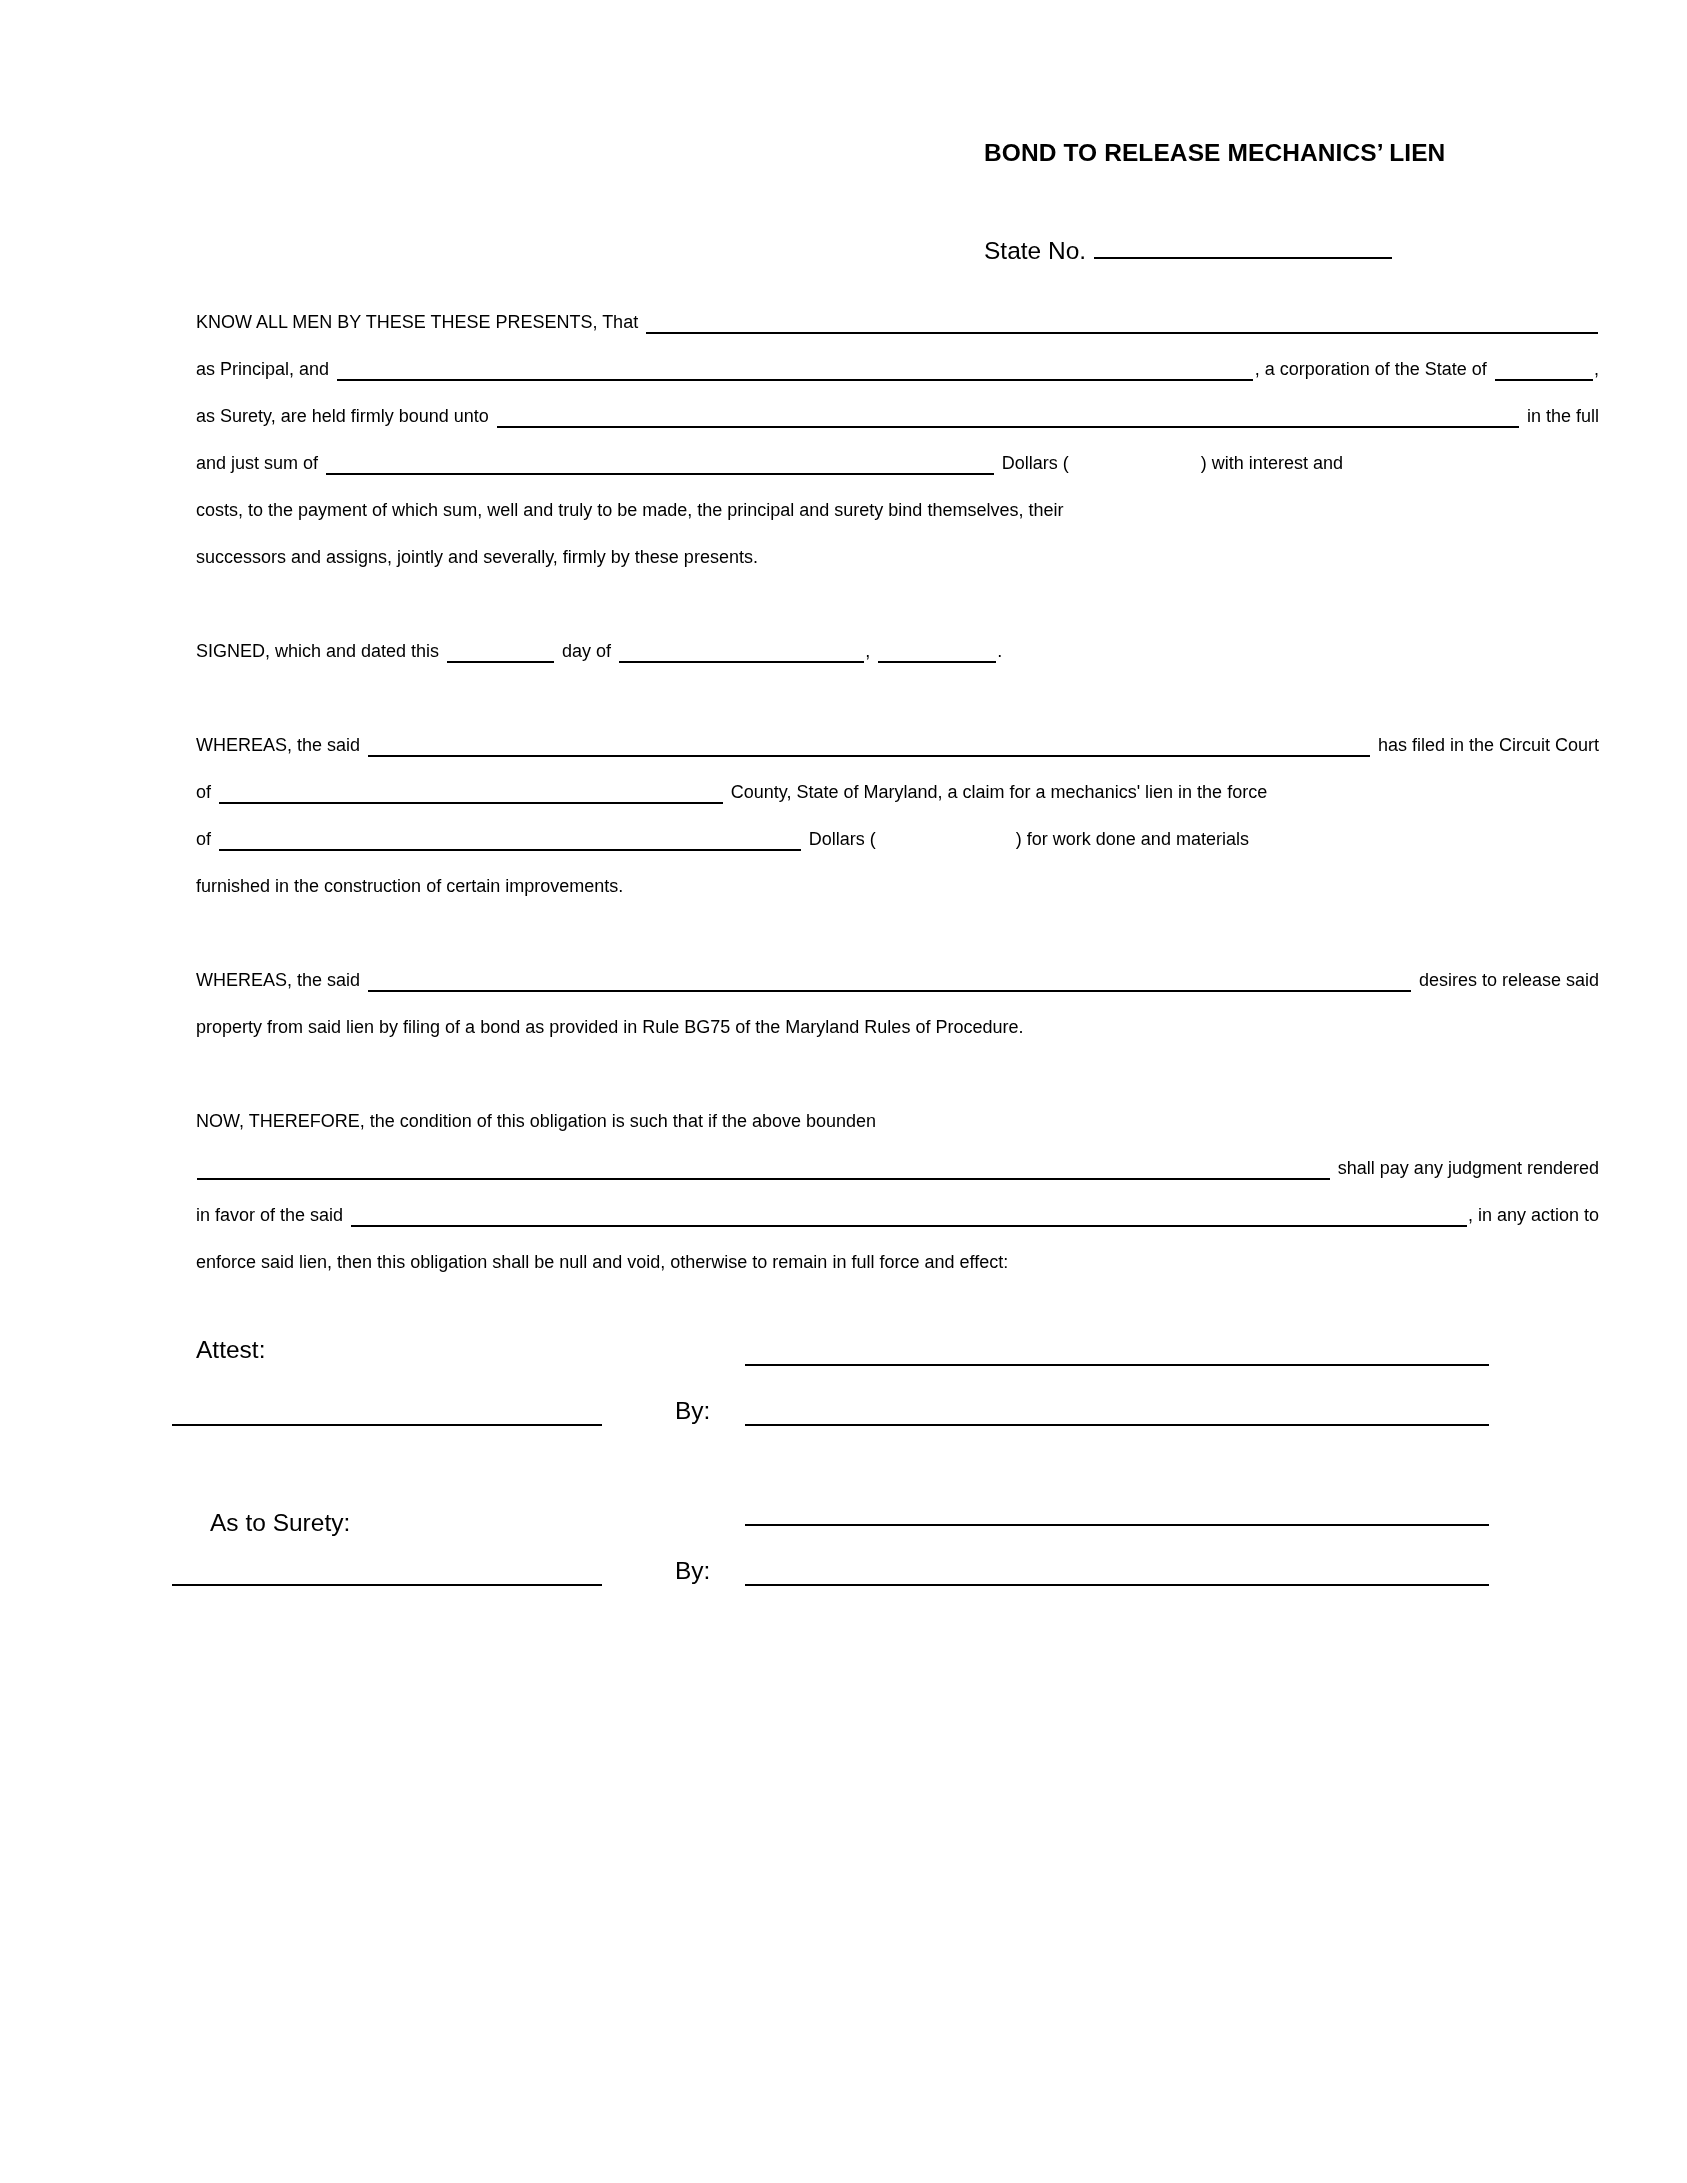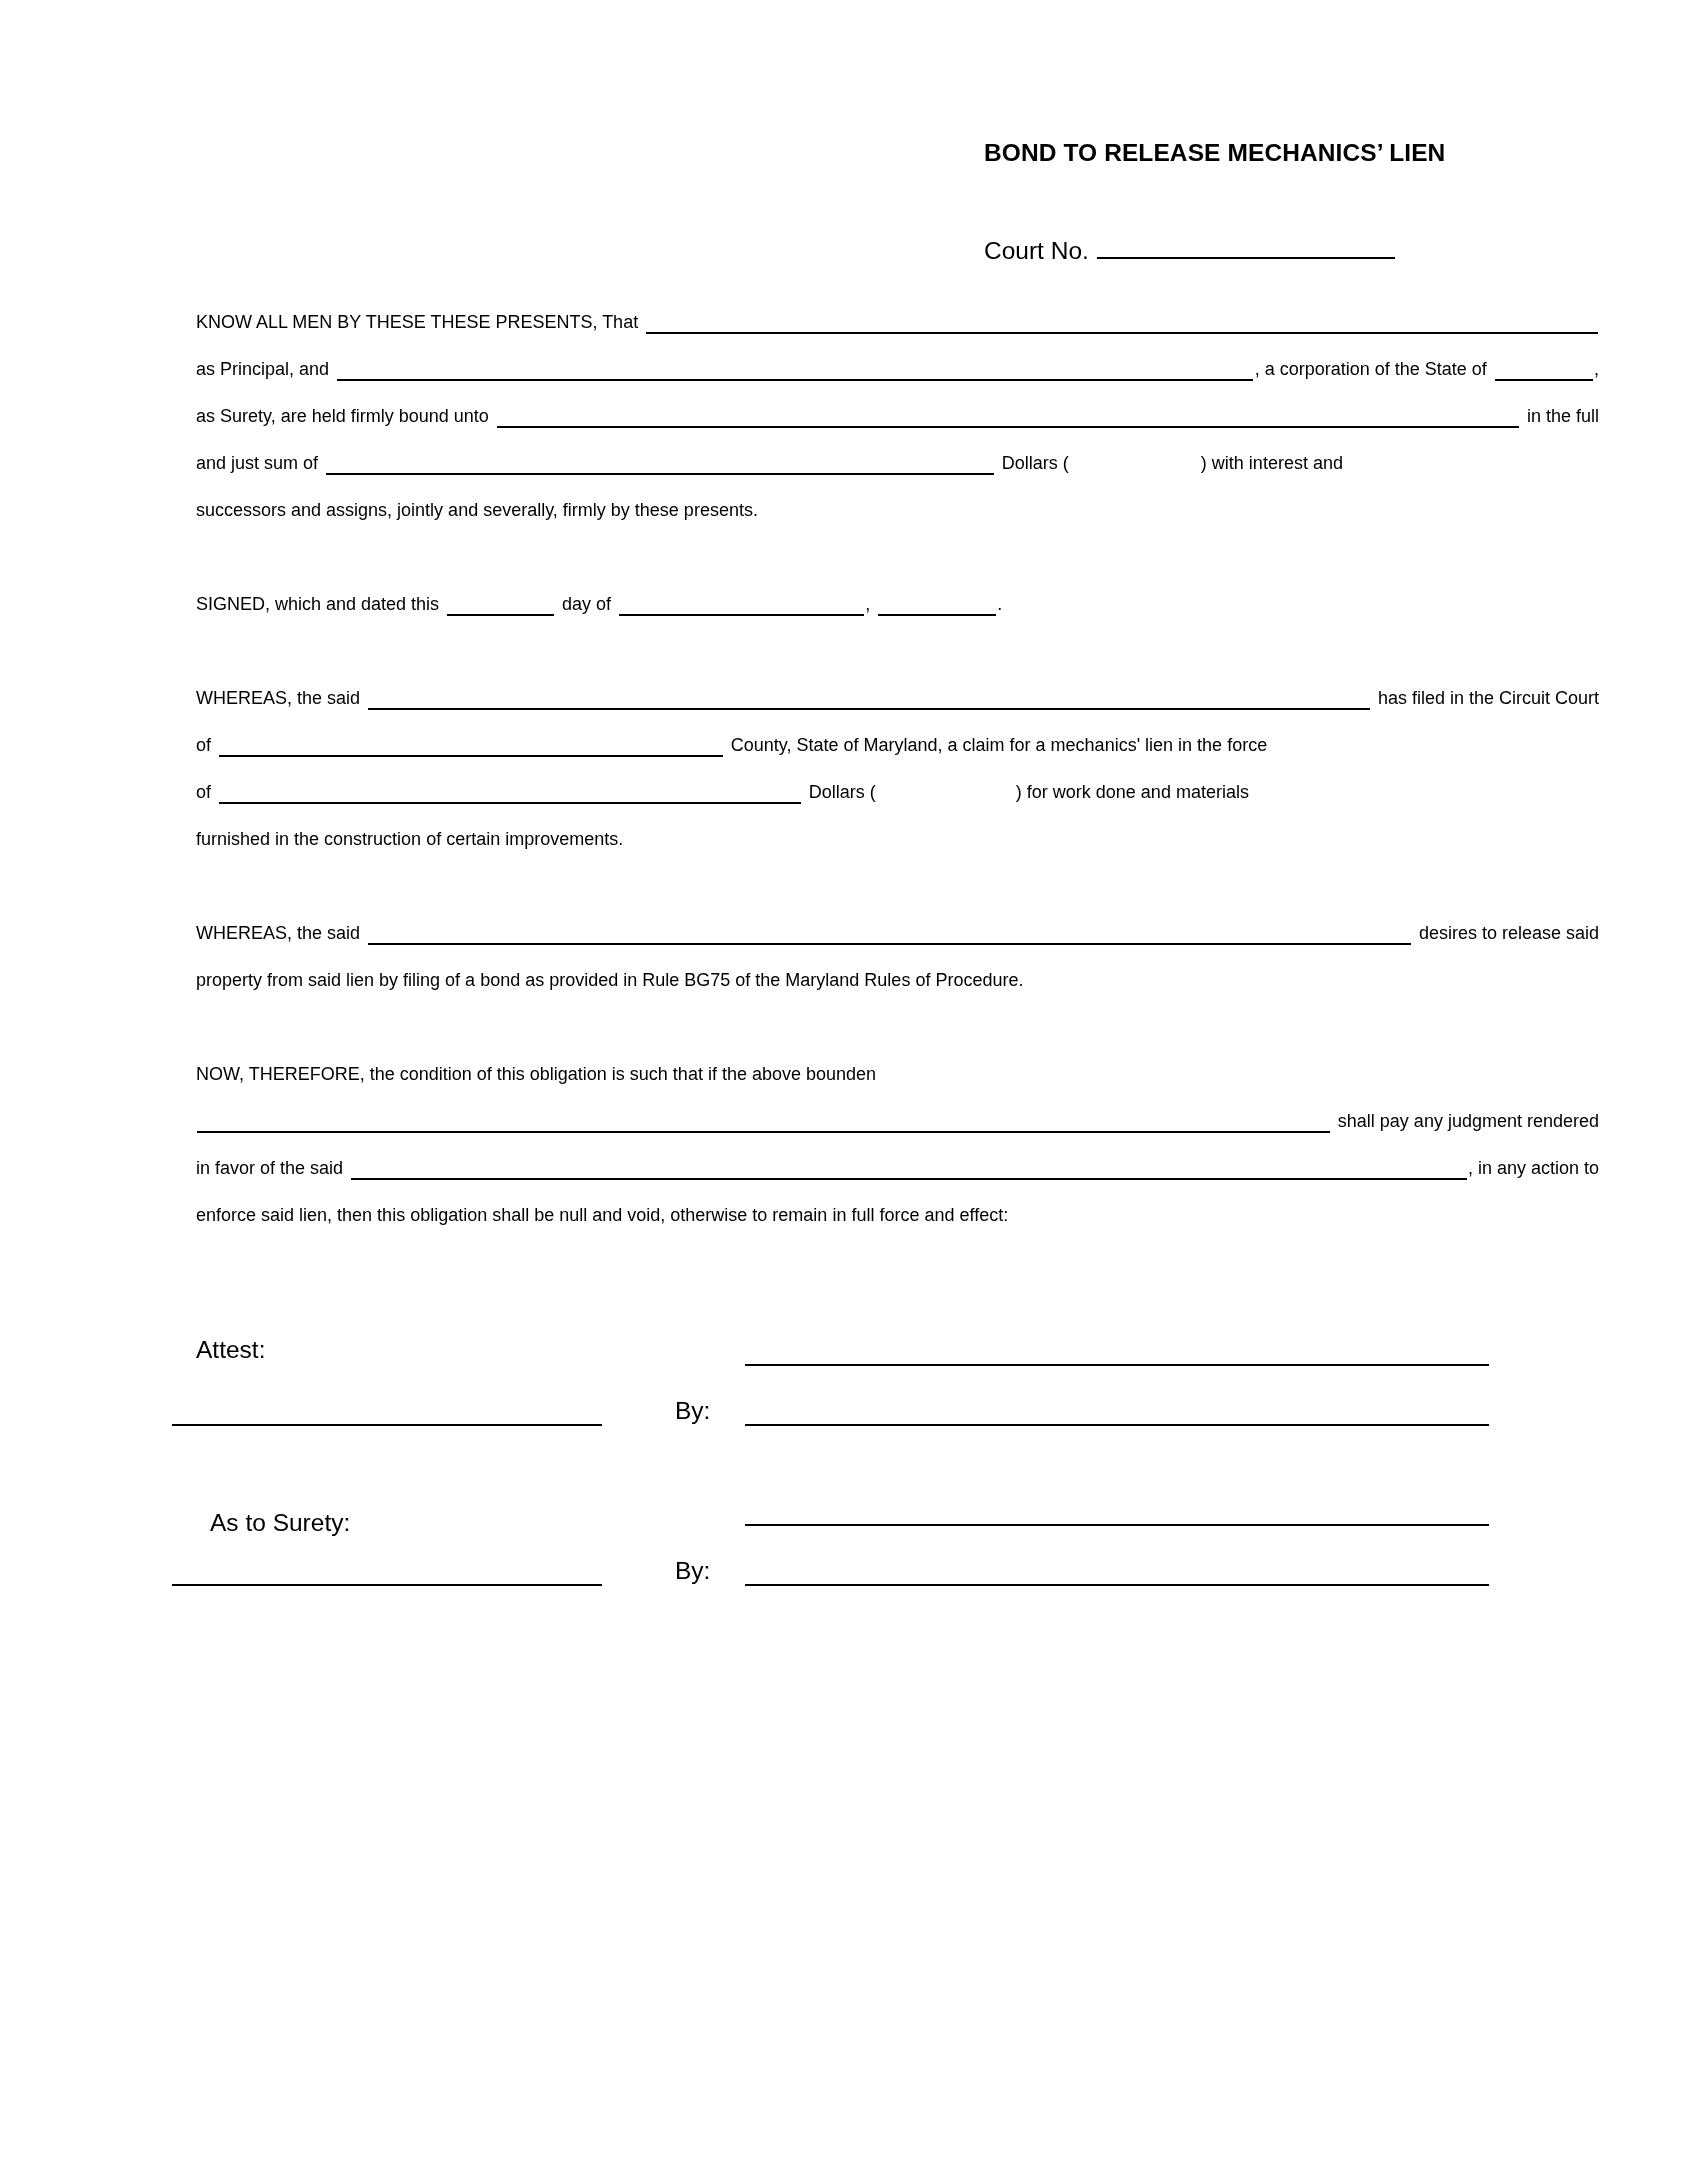--- a/index.html
+++ b/index.html
@@ -87,21 +87,21 @@
   }
 </style>
 </head>
 <body>
 
 <div class="page">
 
   <div class="doc-title">BOND TO RELEASE MECHANICS’ LIEN</div>
 
   <div class="bondno-row">
-    <span>Court No.</span>
+    <span>State No.</span>
     <span class="sp"></span>
     <span class="fill" style="width:298px;"></span>
   </div>
 
   <div class="body-block">
 
     <div class="ln">
       <span>KNOW ALL MEN BY THESE THESE PRESENTS, That</span>
       <span class="sp"></span>
       <span class="fill grow"></span>
@@ -128,20 +128,21 @@
     <div class="ln">
       <span>and just sum of</span>
       <span class="sp"></span>
       <span class="fill" style="width:668px;"></span>
       <span class="sp"></span>
       <span>Dollars  (</span>
       <span class="blank" style="width:132px;"></span>
       <span>) with interest and</span>
     </div>
 
+    <div class="ln plain">costs, to the payment of which sum, well and truly to be made, the principal and surety bind themselves, their</div>
     <div class="ln plain">successors and assigns, jointly and severally, firmly by these presents.</div>
 
     <div class="gap"></div>
 
     <div class="ln">
       <span>SIGNED, which and dated this</span>
       <span class="sp"></span>
       <span class="fill" style="width:107px;"></span>
       <span class="sp"></span>
       <span>day of</span>

